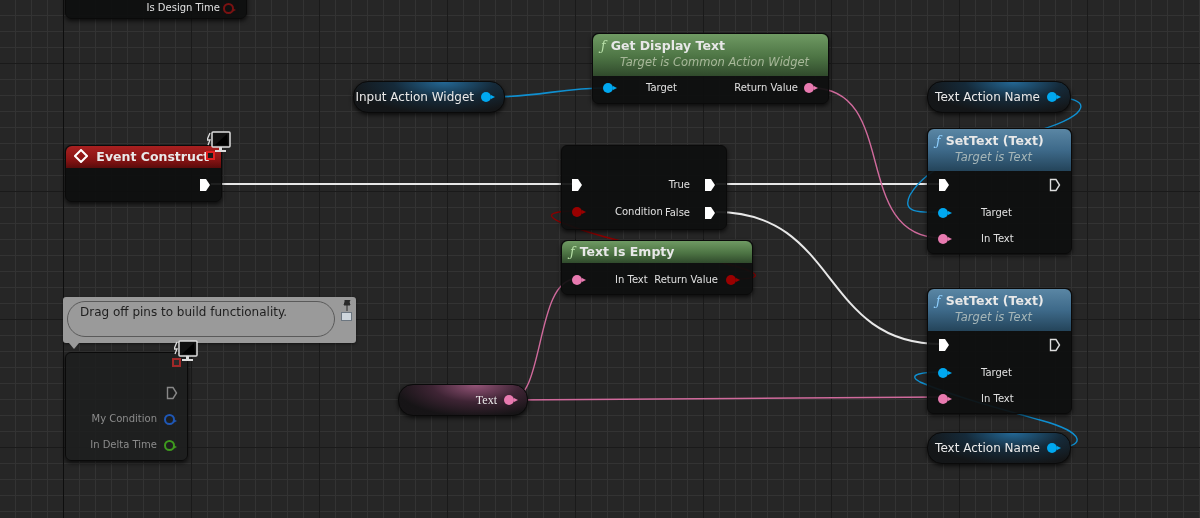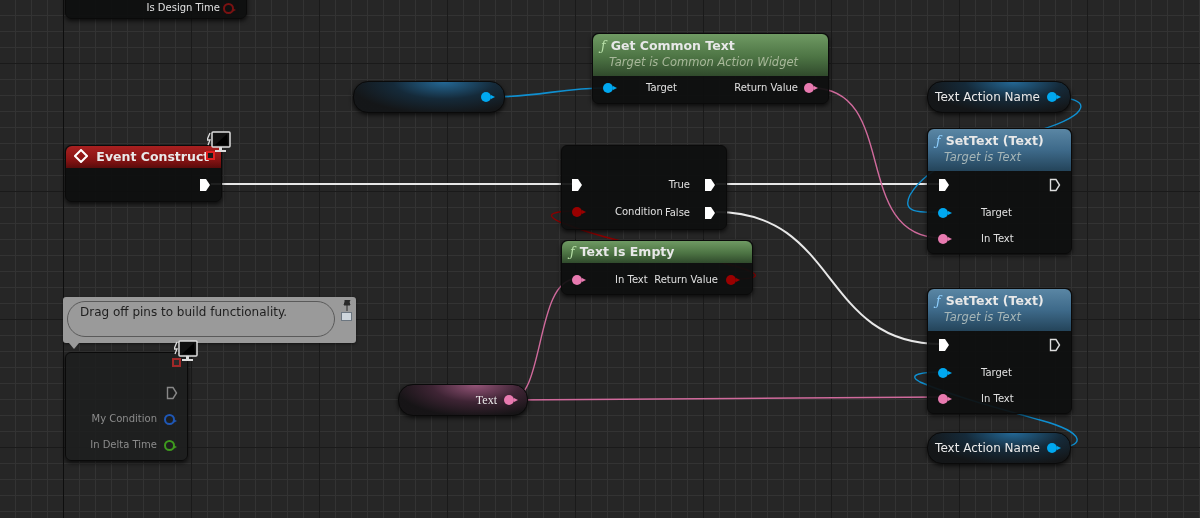--- a/index.html
+++ b/index.html
@@ -25,21 +25,21 @@
 
   .node {
     position:absolute; background:rgba(14,15,15,0.93); border-radius:6px;
     box-shadow:0 2px 4px rgba(0,0,0,0.7); border:1px solid #0a0a0a;
   }
   .node .hdr {
     border-radius:6px 6px 0 0; padding:3px 8px 3px 8px; position:relative;
     font-size:12.5px; font-weight:bold; color:#e8e8e8; height:18px; line-height:18px;
     white-space:nowrap;
   }
-  .node .hdr .sub { display:block; font-size:11.5px; font-weight:normal; font-style:italic; color:#a8b89a; line-height:14px; margin-left:8px; }
+  .node .hdr .sub { display:block; font-size:11.5px; font-weight:normal; font-style:italic; color:#a8b89a; line-height:14px; margin-left:19px; }
   .hdr.green { background:linear-gradient(to bottom, #6f9a63 0%, #4d7444 55%, #304a2c 100%); }
   .hdr.blue { background:linear-gradient(to bottom, #5a86a4 0%, #3e6a8a 50%, #24445a 100%); }
   .hdr.blue .sub { color:#a6b6b8; }
   .hdr.gray { background:linear-gradient(to bottom, #7a7a7a 0%, #5a5a5a 55%, #3a3a3a 100%); }
   .hdr.red { background:linear-gradient(to bottom, #a82020 0%, #8a1414 60%, #5a0b0b 100%); }
   .hdr.tall { height:36px; }
   .hdr .fn { font-family:"DejaVu Serif", serif; font-style:italic; color:#b8e0a8; margin-right:5px; font-weight:normal; }
   .hdr.blue .fn { color:#8fd0ff; }
 
   .pin-row { position:absolute; font-size:10px; color:#e0e0e0; white-space:nowrap; height:16px; line-height:16px;padding-left:23px; }
@@ -130,26 +130,27 @@
 </div>
 <svg class="monitor" viewBox="0 0 24 24" style="left:207px; top:131px;">
   <path d="M3 2 L0 9 L3 9 L1 14" fill="none" stroke="#ddd" stroke-width="1.3"></path>
   <rect x="5" y="1" width="18" height="15" rx="1" fill="#111" stroke="#ddd" stroke-width="1.5"></rect>
   <path d="M20 3 L8 14 L21 14 Z" fill="#000"></path>
   <rect x="12" y="16" width="3" height="3" fill="#ddd"></rect>
   <rect x="8" y="19" width="11" height="2" fill="#ddd"></rect>
 </svg>
 
 <div class="var blue" style="left:353px; top:81px; width:150px;">
+  <span class="lbl">Input Action Widget</span>
   <div class="pin blue"></div>
 </div>
 
 <div class="node" style="left:592px; top:33px; width:235px; height:69px;">
   <div class="hdr green tall">
-    <span class="fn">ƒ</span><span>Get Common Text</span>
+    <span class="fn">ƒ</span><span>Get Display Text</span>
     <span class="sub">Target is Common Action Widget</span>
   </div>
   <div class="pin blue" style="left:10px; top:49px;"></div>
   <div class="pin-row" style="left:30px; top:46px;"><span>Target</span></div>
   <div class="pin-row" style="right:30px; top:46px;"><span>Return Value</span></div>
   <div class="pin pink" style="right:14px; top:49px;"></div>
 </div>
 
 <div class="node" style="left:561px; top:145px; width:164px; height:83px;">
   <svg class="exec" viewBox="0 0 12 14" style="left:9px; top:32px;">

